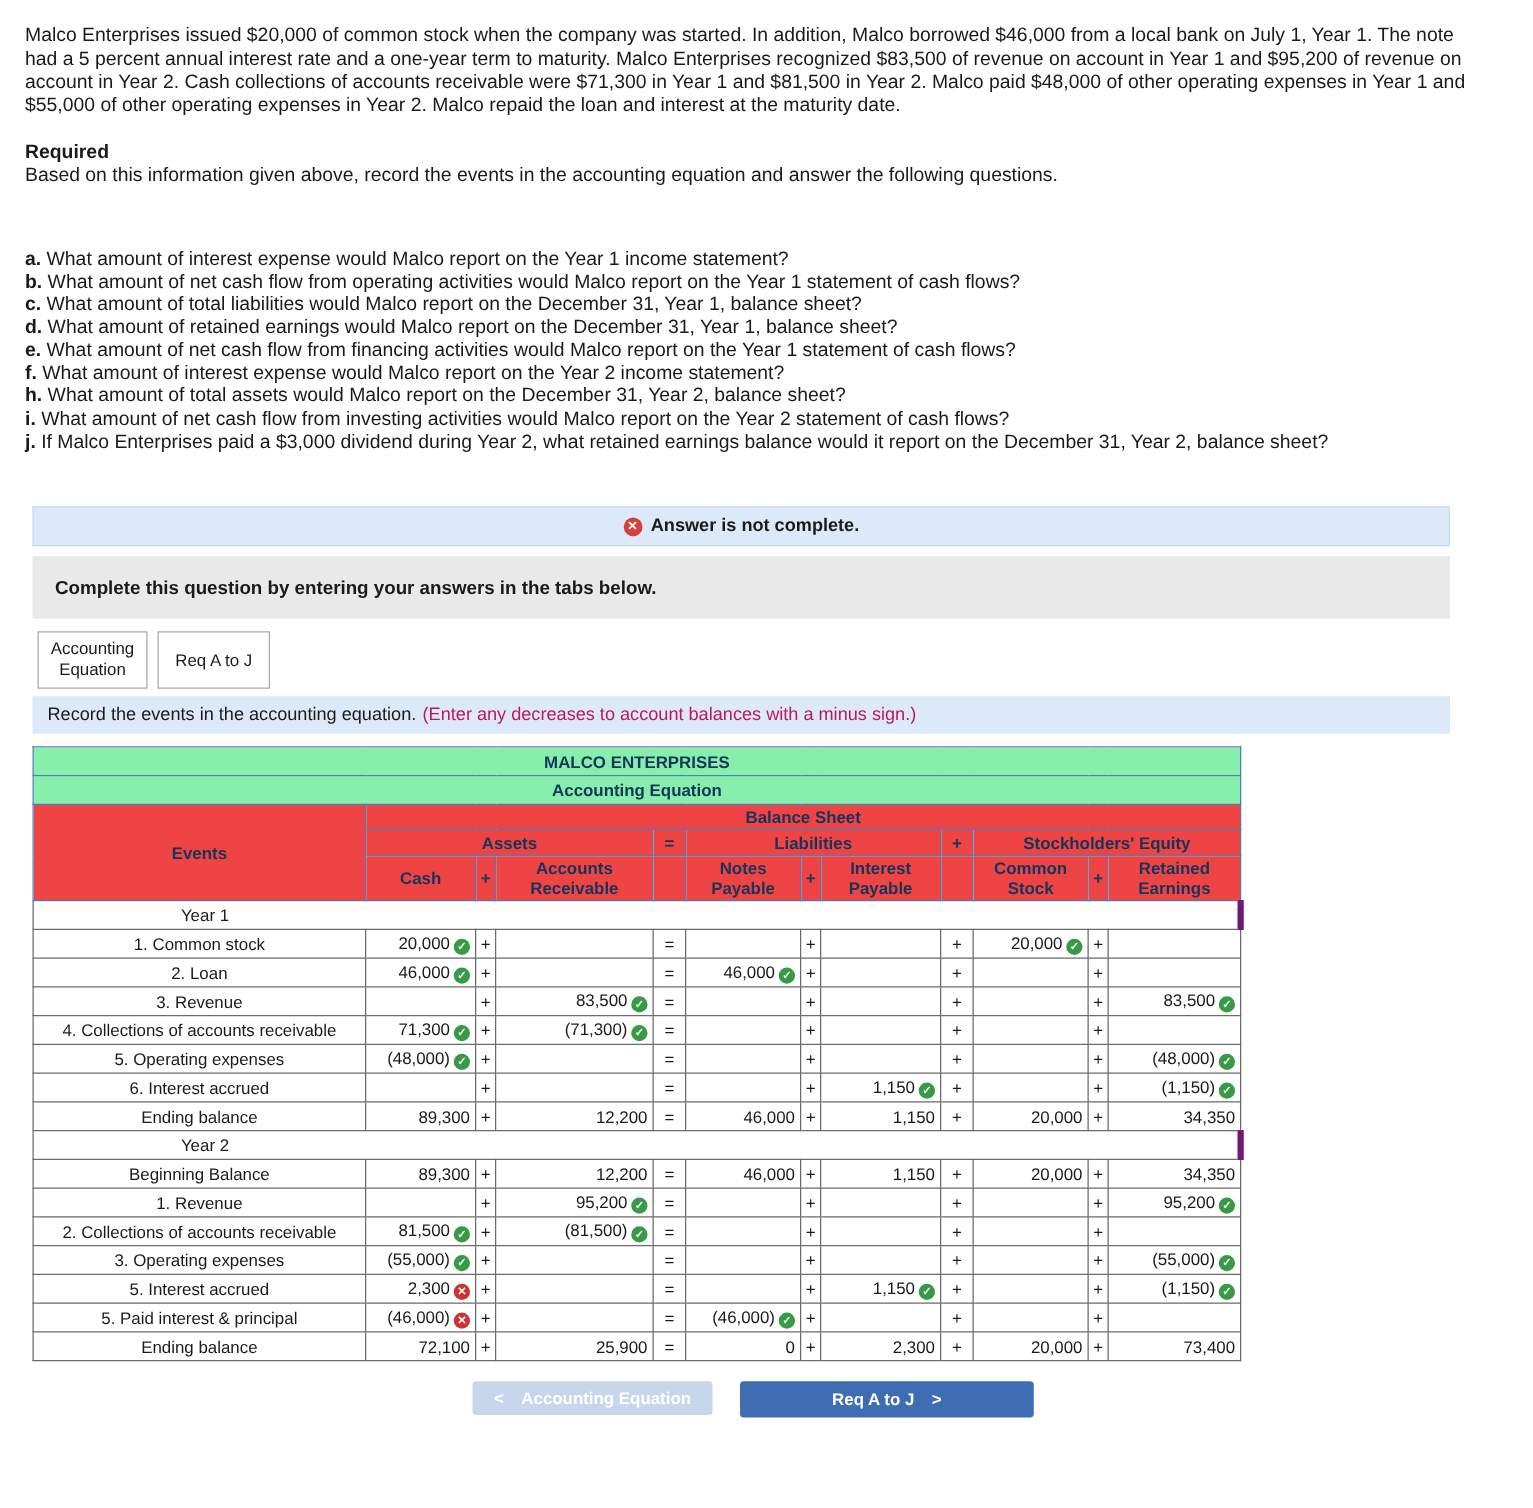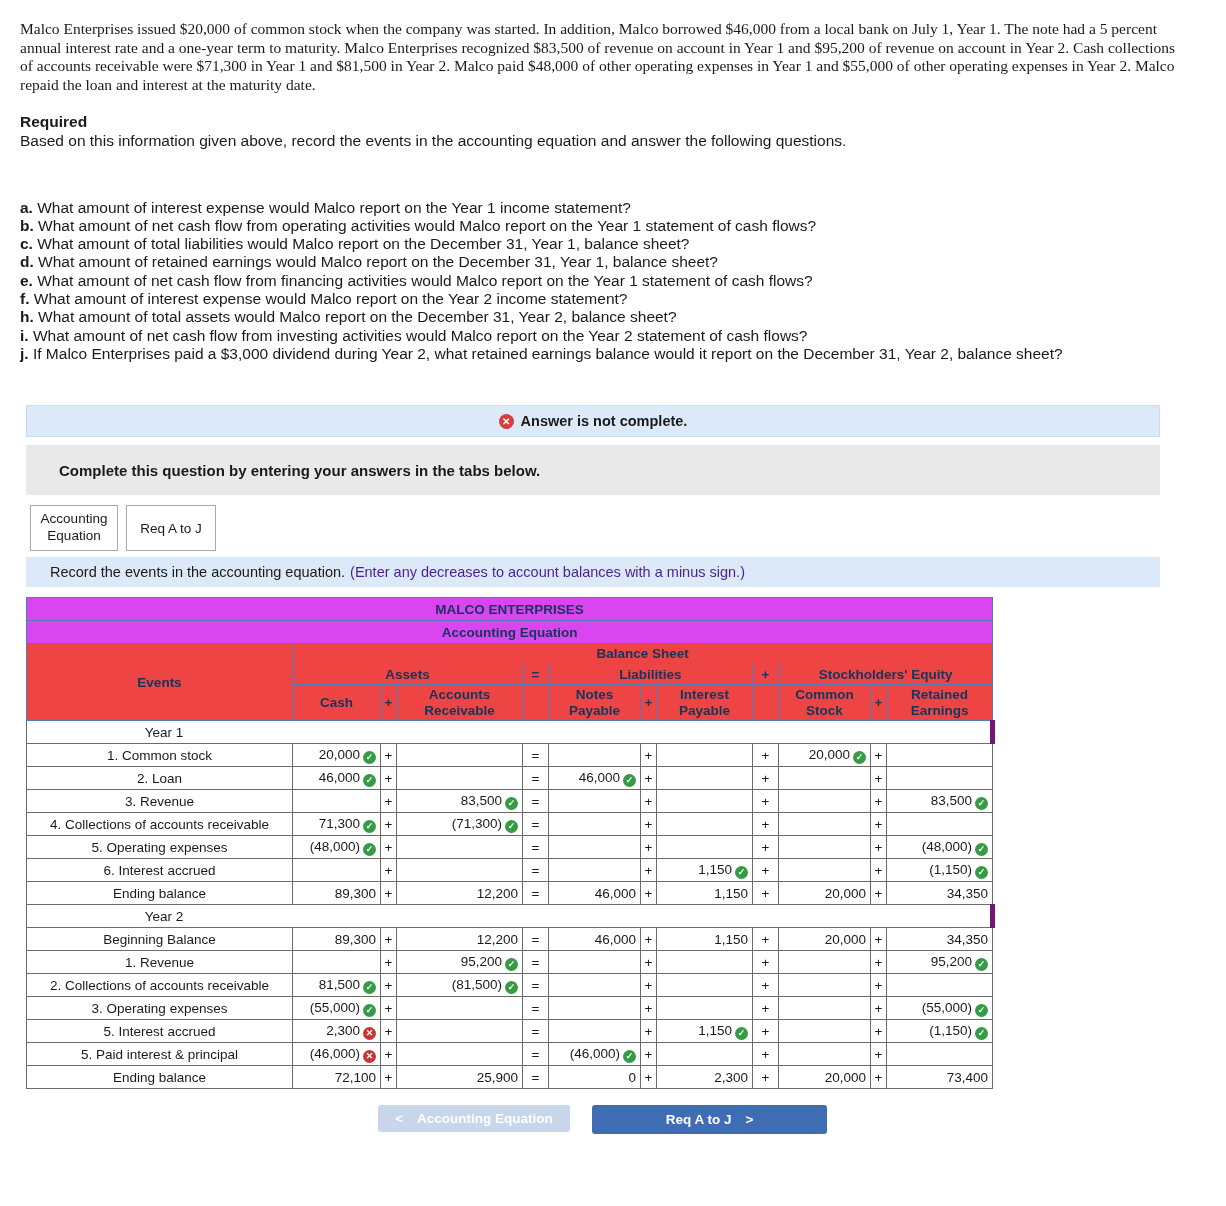--- a/index.html
+++ b/index.html
@@ -3,21 +3,21 @@
 <meta charset="utf-8">
 <style>
   * { box-sizing: border-box; }
   html,body { margin:0; padding:0; background:#ffffff; }
   body {
     width:1226px; min-height:1206px;
     font-family:"Liberation Sans", sans-serif;
     color:#1a1a1a;
     font-size:15.5px;
   }
-  .problem { margin:20px 32px 0 20px; width:1160px; line-height:1.2;font-family:Liberation Serif, serif; }
+  .problem { margin:20px 32px 0 20px; width:1160px; line-height:1.2; }
   .required-block { margin:19px 20px 0 20px; line-height:1.2; }
   .required-label { font-weight:bold; }
   .questions { margin:48px 20px 0 20px; width:1160px; line-height:1.18; }
   .question { margin:0; }
   .q-letter { font-weight:bold; }
 
   .main-width { width:1134px; margin-left:26px; }
 
   .status-banner {
     margin-top:42px;
@@ -25,51 +25,51 @@
     height:32px; display:flex; align-items:center; justify-content:center; gap:7px;
     font-weight:bold; font-size:14.5px;
   }
   .x-circle {
     display:inline-block; width:15px; height:15px; border-radius:50%;
     background:#d43f3f; color:#fff; font-size:10px; line-height:15px; text-align:center;
     font-weight:bold;
   }
   .gray-banner {
     margin-top:8px; background:#e9e9e9; height:50px;
-    display:flex; align-items:center; padding-left:33px;
+    display:flex; align-items:center; padding-left:18px;
     font-weight:bold; font-size:15px;
   }
 
   .tabs { margin:10px 0 0 30px; display:flex; align-items:stretch; gap:8px; }
   .tab {
     border:1px solid #a9a9a9; background:#ffffff;
     font-size:13.5px; text-align:center;
     display:flex; align-items:center; justify-content:center;
     padding:4px 12px; min-height:46px; cursor:pointer;
   }
   .tab.active { width:88px; white-space:normal; line-height:1.25; }
   .tab.inactive { min-width:90px; }
 
   .instruction-bar {
     margin-top:6px; background:#dce9f8; min-height:30px;
-    display:flex; align-items:center; padding-left:24px; gap:5px;
+    display:flex; align-items:center; padding-left:12px; gap:5px;
     font-size:14.5px;
   }
-  .red-note { color:#4c1d95; }
+  .red-note { color:#be185d; }
 
   table.eq-table {
     margin:10px 0 0 26px; border-collapse:collapse; table-layout:fixed;
     width:966px; font-size:13.5px;
   }
   .eq-table td { overflow:hidden; }
   .eq-table thead td {
     background:#ef4444; border:1px solid #4a7ebb;
     text-align:center; font-weight:bold; color:#14355c; padding:2px 3px;
   }
-  .eq-table tr.title-row td { background:#d946ef; height:23px; }
+  .eq-table tr.title-row td { background:#86efac; height:23px; }
   .eq-table tr.group-row td { height:21px; }
   .eq-table tr.col-row td { height:34px; line-height:1.15; vertical-align:middle; }
   .eq-table .events-h { vertical-align:middle; }
 
   .eq-table tbody td {
     background:#ffffff; border:1px solid #6b6b6b;
     height:23px; padding:1px 4px; vertical-align:middle;
   }
   .eq-table tbody td.ev { text-align:center; }
   .eq-table tbody td.val { text-align:right; }

